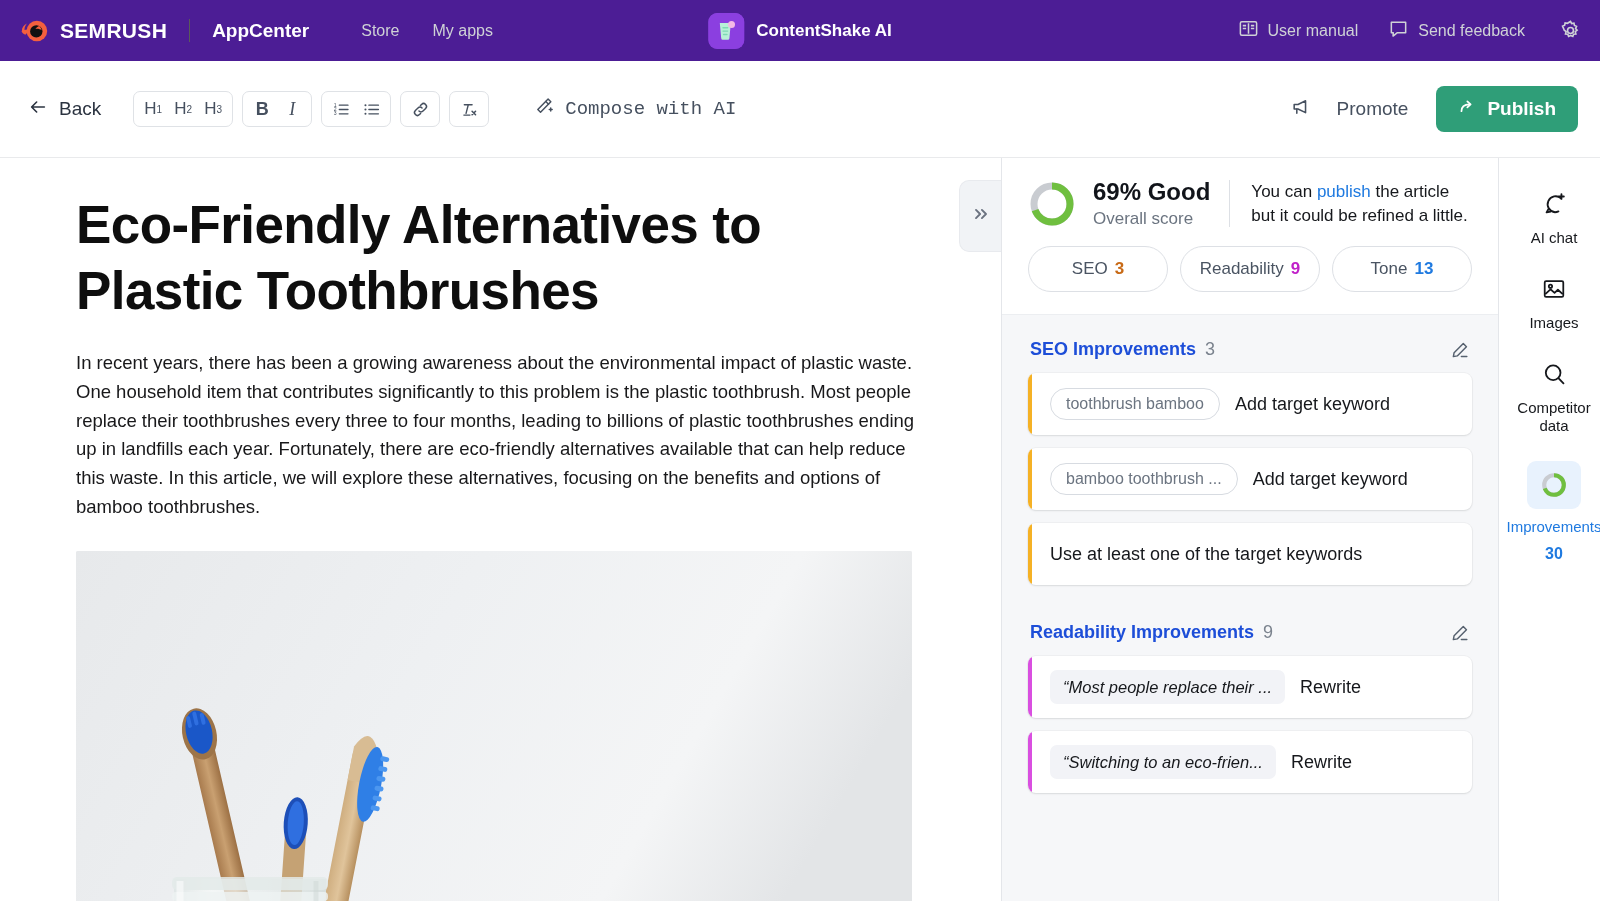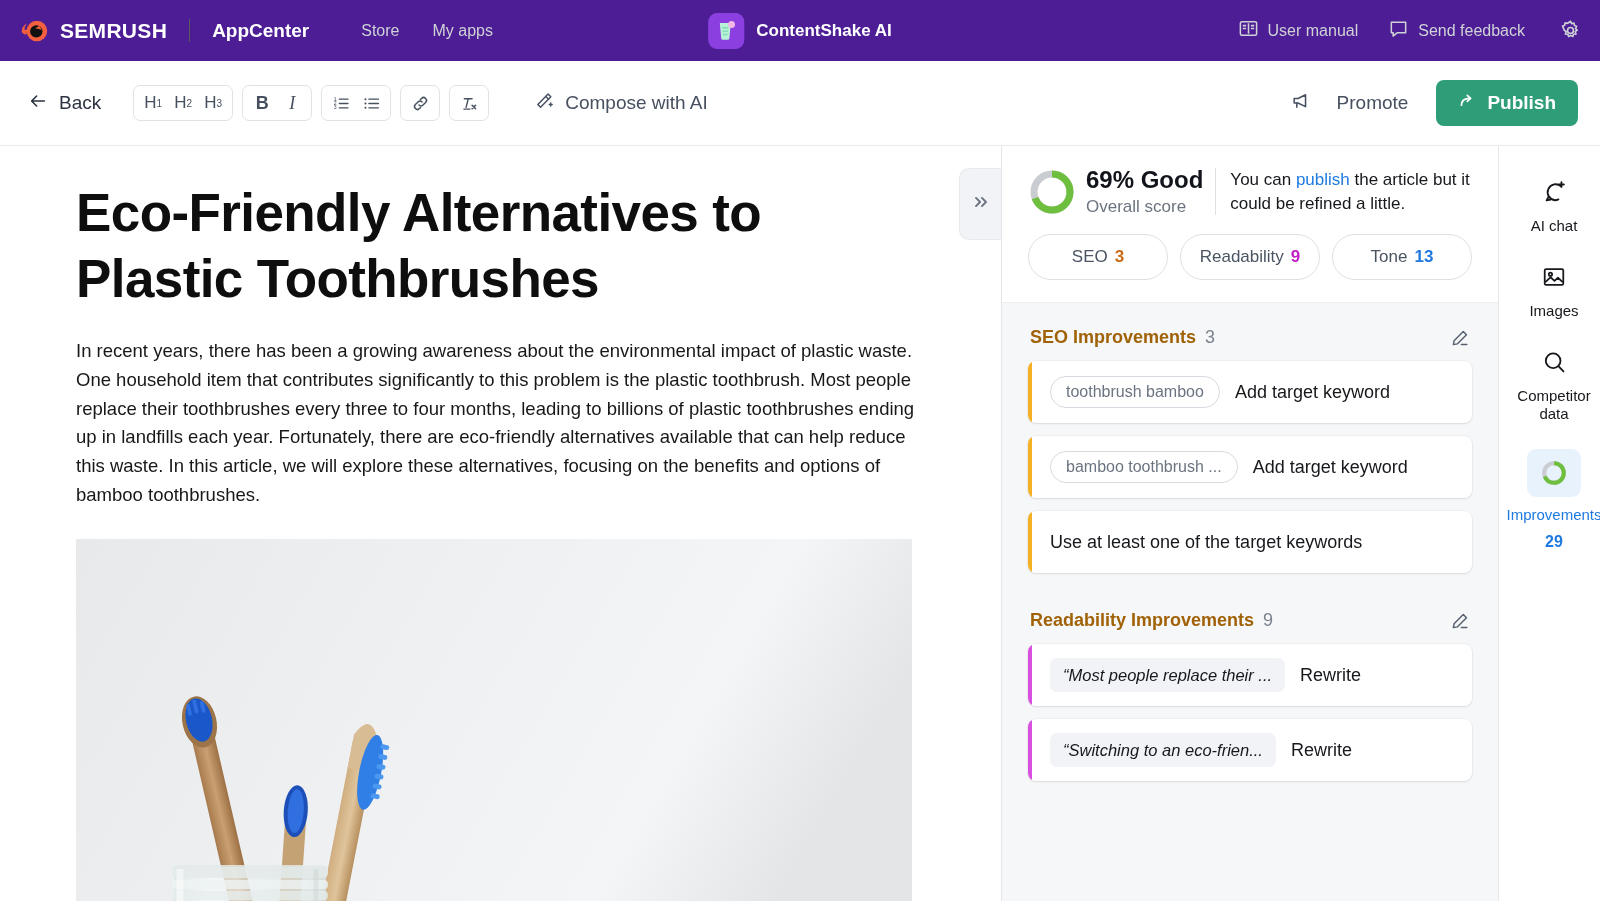--- a/index.html
+++ b/index.html
@@ -48,21 +48,21 @@
   .app-title { color: #ffffff; font-size: 17px; font-weight: bold; }
   .top-right { margin-left: auto; display: flex; align-items: center; gap: 30px; }
   .top-action {
     display: flex; align-items: center; gap: 9px;
     color: #cfd2d6; font-size: 16px; cursor: pointer;
   }
   .gear-btn { display: flex; align-items: center; cursor: pointer; margin-left: 4px; }
 
   
   .toolbar {
-    height: 85px; width: 100%;
+    height: 97px; width: 100%;
     background: #ffffff;
     border-bottom: 1px solid #e9eaec;
     display: flex; align-items: center;
     padding: 0 22px 0 28px;
   }
   .back-btn {
     display: flex; align-items: center; gap: 11px;
     color: #2b3340; font-size: 19px; cursor: pointer;
     margin-right: 32px;
   }
@@ -78,20 +78,21 @@
     padding: 0 5px;
   }
   .hlabel { font-size: 17px; font-weight: 500; letter-spacing: .2px; }
   .hlabel sub { font-size: 10px; }
   .bold-g { font-size: 18px; font-weight: bold; }
   .ital-g { font-size: 18px; font-style: italic; font-family: "Liberation Serif", serif; }
   .compose {
     display: flex; align-items: center; gap: 11px;
     color: #46505f; font-size: 19px; cursor: pointer;
     margin-left: 36px;
+    font-family: Liberation Mono, monospace;
   }
   .toolbar-right { margin-left: auto; display: flex; align-items: center; gap: 28px; }
   .promote {
     display: flex; align-items: center; gap: 26px;
     color: #46505f; font-size: 19px; cursor: pointer;
   }
   .publish-btn {
     display: flex; align-items: center; gap: 10px;
     background: #2f9e78; color: #ffffff;
     font-size: 19px; font-weight: bold;
@@ -154,21 +155,21 @@
   }
   .panel-title { font-size: 22px; font-weight: bold; color: #11141a; }
   .edit-targets {
     margin-left: auto; display: flex; align-items: center; gap: 9px;
     color: #56616f; font-size: 17px; cursor: pointer;
   }
   .score-block {
     padding: 20px 26px 22px; flex: none;
     border-bottom: 1px solid #eceef1;
   }
-  .score-row { display: flex; align-items: center; gap: 10px; }
+  .score-row { display: flex; align-items: center; gap: 17px; }
   .ring { width: 48px; height: 48px; flex: none; }
   .score-txt { line-height: 1.2; }
   .score-main { font-size: 24px; font-weight: bold; color: #11141a; }
   .score-sub { font-size: 17px; color: #6b7480; margin-top: 2px; }
   .score-div { width: 1px; align-self: stretch; background: #dde0e5; margin: 2px 4px 2px 2px; }
   .score-msg {
     font-size: 17px; line-height: 1.38; color: #16181c; flex: 1; min-width: 0;
   }
   .score-msg a { color: #1f7ae0; text-decoration: none; cursor: pointer; }
   .chips { display: flex; gap: 12px; margin-top: 17px; }
@@ -182,21 +183,21 @@
 
   .panel-scroll {
     flex: 1 1 auto; overflow: hidden;
     background: #f6f7f9;
     padding: 0 26px;
   }
   .sec-head {
     display: flex; align-items: center;
     padding: 24px 2px 13px;
   }
-  .sec-title { font-size: 18px; font-weight: bold; color: #a16207; }
+  .sec-title { font-size: 18px; font-weight: bold; color: #1d4ed8; }
   .sec-count { font-size: 18px; color: #7b838e; margin-left: 9px; }
   .sec-edit { margin-left: auto; cursor: pointer; display: flex; align-items: center; }
 
   .imp-card {
     background: #ffffff;
     border-radius: 8px;
     box-shadow: 0 1px 2px rgba(22,26,33,.10), 0 0 0 1px rgba(22,26,33,.03);
     margin-bottom: 13px;
     height: 62px;
     display: flex; align-items: center;
@@ -599,16 +600,16 @@
       <span class="rail-lbl">Competitor data</span>
     </div>
     <div class="rail-item active">
       <span class="rail-ico">
         <svg viewBox="0 0 30 30" width="28" height="28">
           <circle cx="15" cy="15" r="10.5" fill="none" stroke="#c9ccd1" stroke-width="4.4"></circle>
           <circle cx="15" cy="15" r="10.5" fill="none" stroke="#6fbf3f" stroke-width="4.4" stroke-dasharray="45.5 66" transform="rotate(-90 15 15)"></circle>
         </svg>
       </span>
       <span class="rail-lbl">Improvements</span>
-      <span class="rail-num">29</span>
+      <span class="rail-num">30</span>
     </div>
   </div>
 </div>
 
 </body></html>

